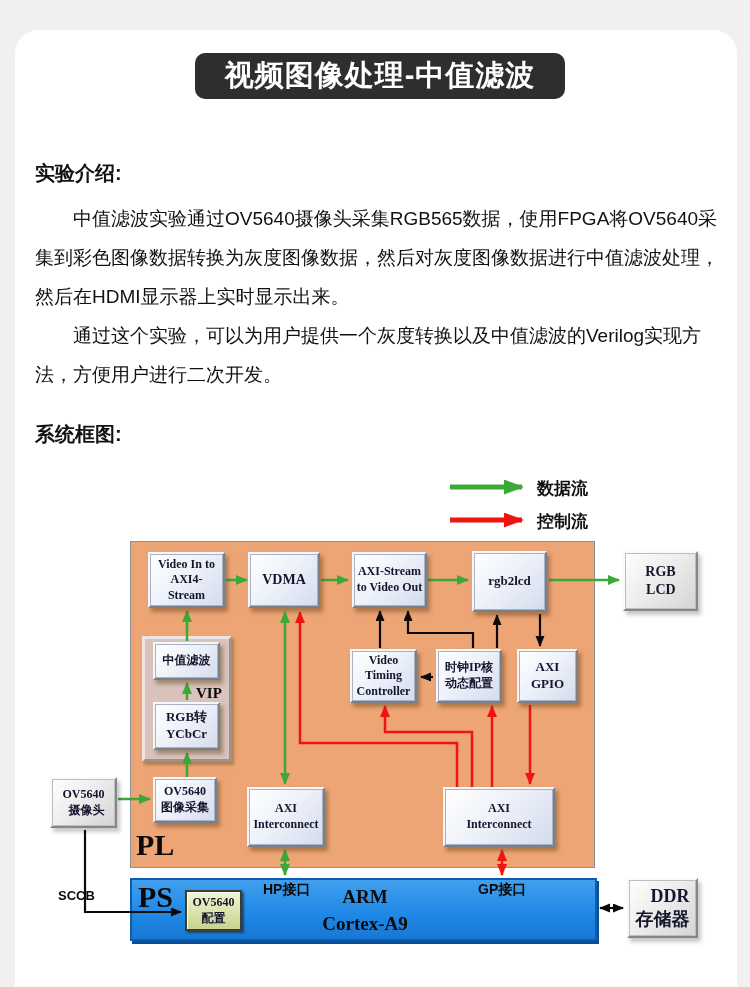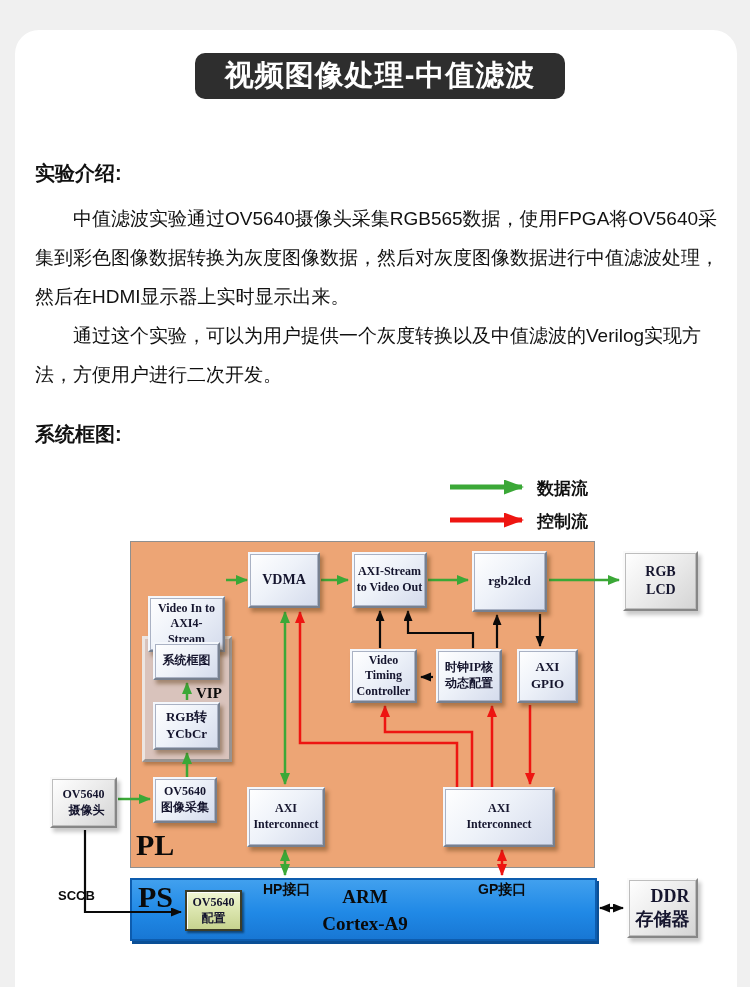--- a/index.html
+++ b/index.html
@@ -158,31 +158,31 @@
       <polyline class="ln b" points="380,648 380,611" marker-end="url(#ab)"></polyline>
       <polyline class="ln b" points="473,648 473,633 408,633 408,611" marker-end="url(#ab)"></polyline>
       <polyline class="ln b" points="497,648 497,615" marker-end="url(#ab)"></polyline>
       <polyline class="ln b" points="540,614 540,646" marker-end="url(#ab)"></polyline>
       <polyline class="ln b" points="433,677 421,677" marker-end="url(#ab)"></polyline>
       <polyline class="ln b" points="85,830 85,912 181,912" marker-end="url(#ab)"></polyline>
       <polyline class="ln b" points="600,908 623,908" marker-start="url(#abs)" marker-end="url(#ab)"></polyline>
     </g>
   </svg>
 
-  <div class="bx" style="left:148px;top:552px;width:77px;height:56px;margin-top:44px;">Video In to
+  <div class="bx" style="left:148px;top:552px;width:77px;height:56px;">Video In to
 AXI4-
 Stream</div>
   <div class="bx" style="left:248px;top:552px;width:72px;height:56px;font-size:14px;">VDMA</div>
   <div class="bx" style="left:352px;top:552px;width:75px;height:56px;">AXI-Stream
 to Video Out</div>
   <div class="bx" style="left:472px;top:551px;width:75px;height:61px;font-size:13px;">rgb2lcd</div>
   <div class="bx gray" style="left:623px;top:551px;width:75px;height:60px;font-size:14px;">RGB
 LCD</div>
 
-  <div class="bx" style="left:153px;top:642px;width:67px;height:38px;">系统框图</div>
+  <div class="bx" style="left:153px;top:642px;width:67px;height:38px;">中值滤波</div>
   <div class="bx" style="left:153px;top:702px;width:67px;height:48px;font-size:13px;">RGB转
 YCbCr</div>
 
   <div class="bx" style="left:350px;top:649px;width:67px;height:54px;">Video
 Timing
 Controller</div>
   <div class="bx" style="left:436px;top:649px;width:66px;height:54px;">时钟IP核
 动态配置</div>
   <div class="bx" style="left:517px;top:649px;width:61px;height:54px;font-size:13px;">AXI GPIO</div>
 

